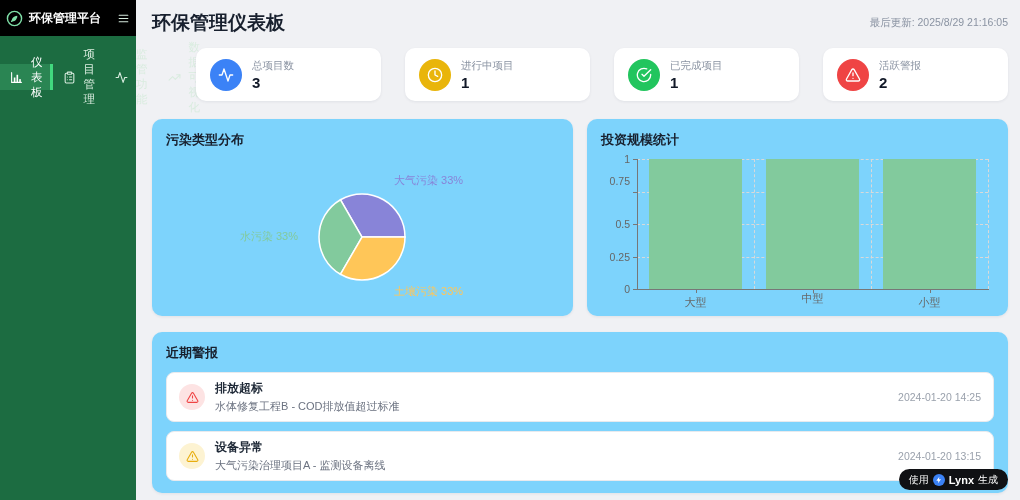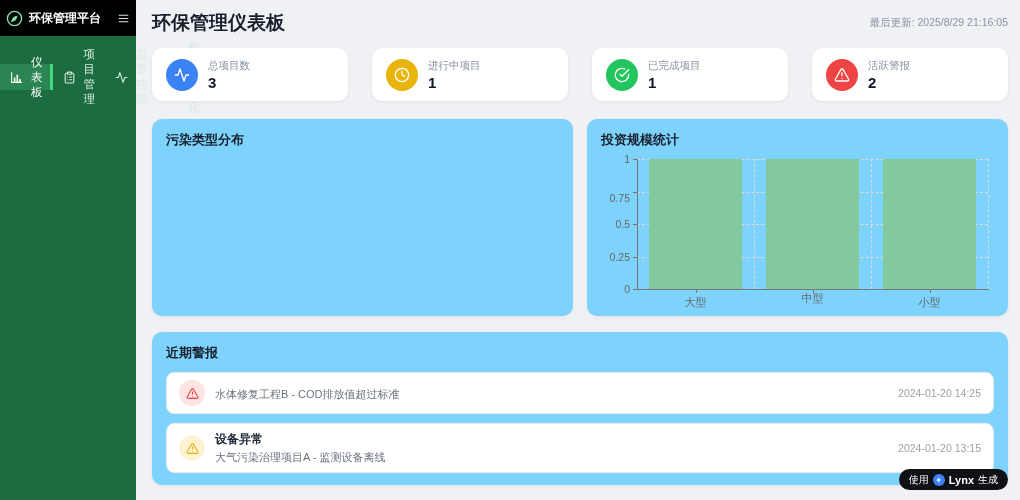--- a/index.html
+++ b/index.html
@@ -19,21 +19,21 @@
   .nav-item.active { background:#2a8553; color:#ffffff; }
   .nav-indicator { position:absolute; right:0; top:0; bottom:0; width:3px; background:#41d87e; }
   .nav-ic { width:13px; height:13px; flex:none; }
   .icon svg { width:100%; height:100%; display:block; }
   
   .main { flex:1; padding:10px 12px 0 16px; position:relative; }
   .main-header { display:flex; align-items:center; justify-content:space-between; margin-bottom:12px; }
   .page-title { font-size:19px; font-weight:bold; color:#18202e; }
   .last-updated { font-size:10.5px; color:#8a93a2; }
   
-  .stats-row { display:flex; gap:24px; margin-bottom:18px; }
+  .stats-row { display:flex; gap:24px; margin-bottom:18px;margin-left:44px; }
   .stat-card { flex:1; background:#fff; border-radius:10px; height:53px; display:flex; align-items:center; gap:10px; padding:0 14px; box-shadow:0 1px 3px rgba(20,30,50,.07); }
   .stat-ic { width:32px; height:32px; border-radius:50%; color:#fff; display:flex; align-items:center; justify-content:center; flex:none; }
   .stat-ic .icon { width:16px; height:16px; }
   .stat-label { font-size:10.5px; color:#8a93a2; }
   .stat-value { font-size:15px; font-weight:bold; color:#111827; margin-top:1px; }
   
   .charts-row { display:flex; gap:14px; }
   .card { background:#7dd3fc; border-radius:10px; box-shadow:0 1px 3px rgba(20,30,50,.07); }
   .chart-card { flex:1; height:197px; padding:12px 14px; }
   .card-title { font-size:13px; font-weight:bold; color:#18202e; }
@@ -185,36 +185,44 @@
         <span>
           <div class="stat-label">活跃警报</div>
           <div class="stat-value">2</div>
         </span>
       </div>
     </div>
 
   <div class="charts-row">
     <section class="card chart-card">
       <h2 class="card-title">污染类型分布</h2>
+      <div class="pie-wrap"><svg viewBox="0 0 393 158" width="100%" height="100%">
+            <path d="M 196 86 L 239.00,86.00 A 43 43 0 0 0 174.50,48.76 Z" fill="#8884d8" stroke="#fff" stroke-width="1.5"></path>
+            <text x="228.00" y="30.57" fill="#8884d8" font-size="11" text-anchor="start" dominant-baseline="middle">大气污染 33%</text>
+            <path d="M 196 86 L 174.50,48.76 A 43 43 0 0 0 174.50,123.24 Z" fill="#82ca9d" stroke="#fff" stroke-width="1.5"></path>
+            <text x="132.00" y="86.00" fill="#82ca9d" font-size="11" text-anchor="end" dominant-baseline="middle">水污染 33%</text>
+            <path d="M 196 86 L 174.50,123.24 A 43 43 0 0 0 239.00,86.00 Z" fill="#ffc658" stroke="#fff" stroke-width="1.5"></path>
+            <text x="228.00" y="141.43" fill="#ffc658" font-size="11" text-anchor="start" dominant-baseline="middle">土壤污染 33%</text>
+          </svg></div>
     </section>
     <section class="card chart-card">
       <h2 class="card-title">投资规模统计</h2>
       <div class="bar-wrap">
           <div class="hgrid" style="left:36px;width:351px;top:134px"></div>
           <div class="axis" style="left:32px;top:134px;width:4px;height:1px"></div>
           <div class="ylab" style="left:0;width:29px;top:128px">0</div>
           <div class="hgrid" style="left:36px;width:351px;top:101.5px"></div>
           <div class="axis" style="left:32px;top:101.5px;width:4px;height:1px"></div>
           <div class="ylab" style="left:0;width:29px;top:95.5px">0.25</div>
           <div class="hgrid" style="left:36px;width:351px;top:69px"></div>
           <div class="axis" style="left:32px;top:69px;width:4px;height:1px"></div>
           <div class="ylab" style="left:0;width:29px;top:63px">0.5</div>
           <div class="hgrid" style="left:36px;width:351px;top:36.5px"></div>
           <div class="axis" style="left:32px;top:36.5px;width:4px;height:1px"></div>
-          <div class="ylab" style="left:0;width:29px;top:37px">0.75</div>
+          <div class="ylab" style="left:0;width:29px;top:20px">0.75</div>
           <div class="hgrid" style="left:36px;width:351px;top:4px"></div>
           <div class="axis" style="left:32px;top:4px;width:4px;height:1px"></div>
           <div class="ylab" style="left:0;width:29px;top:-2px">1</div>
           <div class="vgrid" style="left:153px;top:4px;height:130px"></div>
           <div class="vgrid" style="left:270px;top:4px;height:130px"></div>
           <div class="vgrid" style="left:387px;top:4px;height:130px"></div>
           <div class="bar" style="left:47.7px;width:93.60000000000001px;top:4px;height:130px;background:#82ca9d"></div>
           <div class="axis" style="left:94.5px;top:134px;width:1px;height:4px"></div>
           <div class="xlab" style="left:36px;width:117px;top:140px">大型</div>
           <div class="bar" style="left:164.7px;width:93.60000000000001px;top:4px;height:130px;background:#82ca9d"></div>
@@ -236,20 +244,21 @@
           <span class="alert-ic">
             <span class="icon">
               <svg viewBox="0 0 24 24" fill="none" stroke="currentColor" stroke-width="2" stroke-linecap="round" stroke-linejoin="round">
                 <path d="m21.73 18-8-14a2 2 0 0 0-3.46 0l-8 14A2 2 0 0 0 4 21h16a2 2 0 0 0 1.73-3Z"></path>
                 <path d="M12 9v4"></path>
                 <path d="M12 17h.01"></path>
               </svg>
             </span>
           </span>
           <span>
+            <div class="alert-title">排放超标</div>
             <div class="alert-desc">水体修复工程B - COD排放值超过标准</div>
           </span>
           <span class="alert-time">2024-01-20 14:25</span>
         </div>
         <div class="alert-item sev-medium">
           <span class="alert-ic">
             <span class="icon">
               <svg viewBox="0 0 24 24" fill="none" stroke="currentColor" stroke-width="2" stroke-linecap="round" stroke-linejoin="round">
                 <path d="m21.73 18-8-14a2 2 0 0 0-3.46 0l-8 14A2 2 0 0 0 4 21h16a2 2 0 0 0 1.73-3Z"></path>
                 <path d="M12 9v4"></path>

